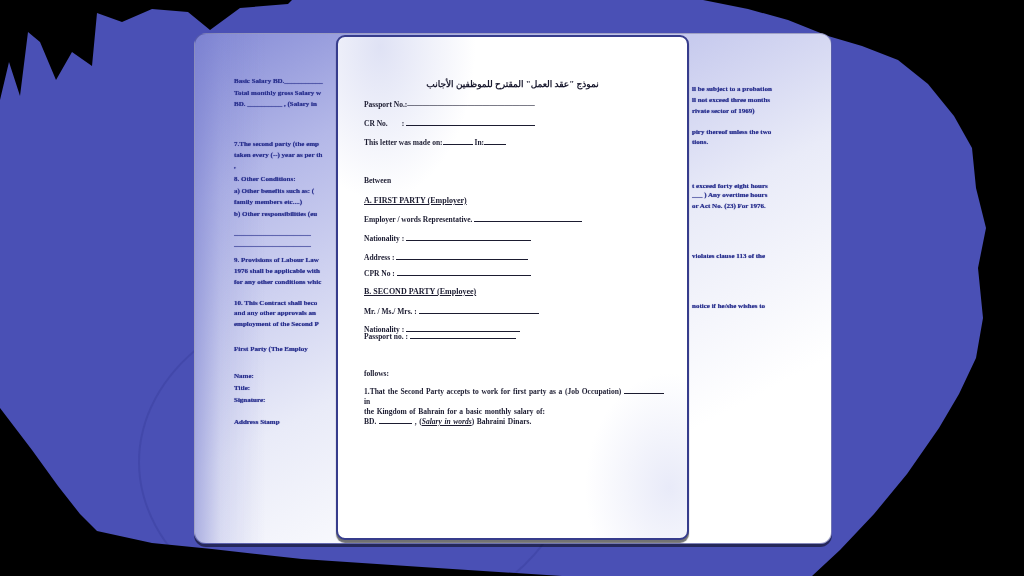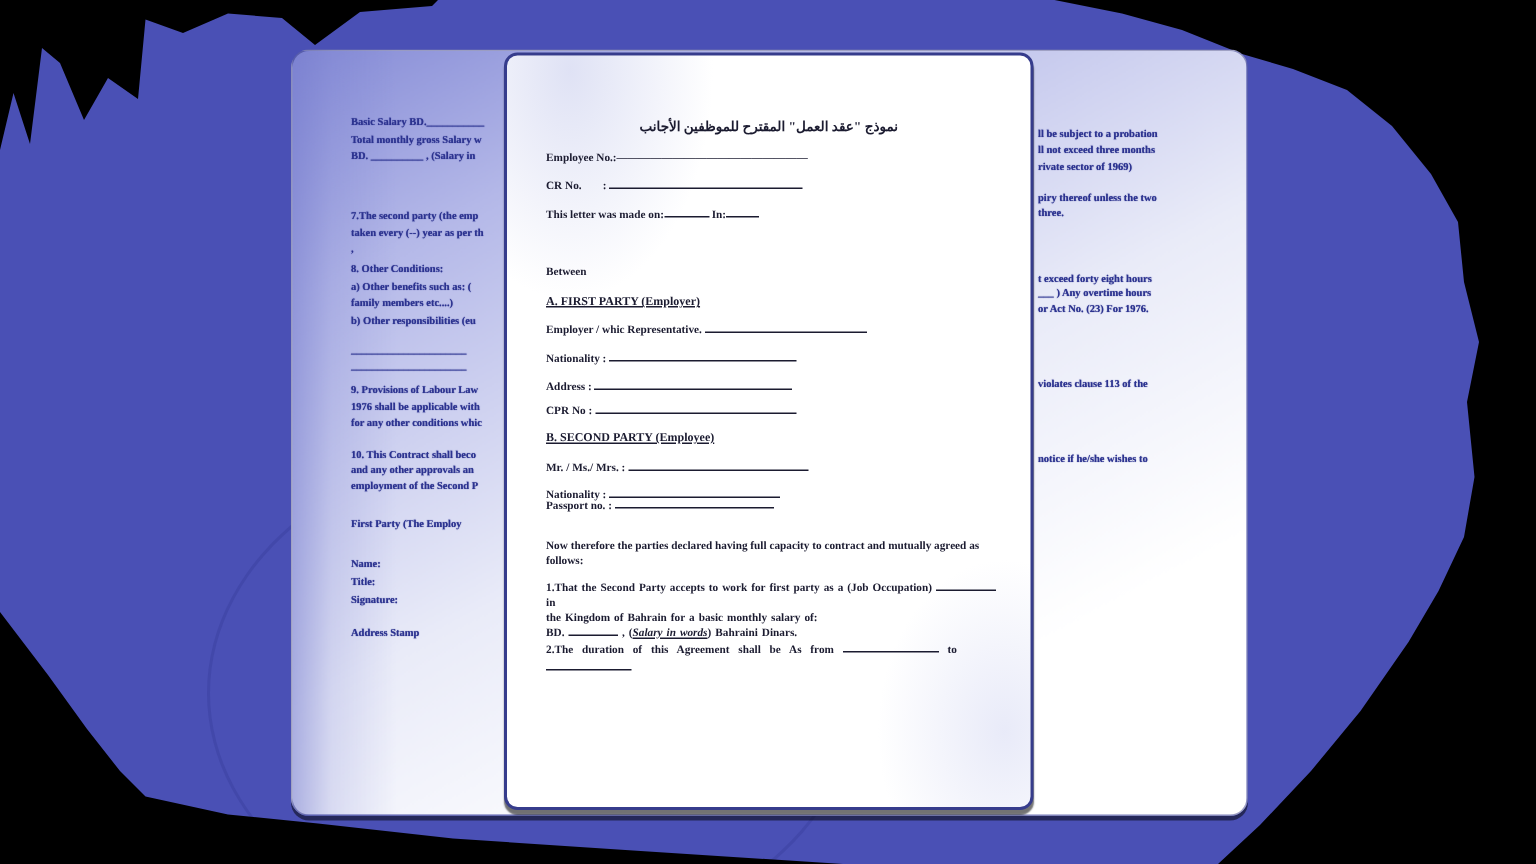--- a/index.html
+++ b/index.html
@@ -76,53 +76,53 @@
       <div class="line" style="top:338px">Name:</div>
       <div class="line" style="top:350px">Title:</div>
       <div class="line" style="top:362px">Signature:</div>
       <div class="line" style="top:384px">Address Stamp</div>
     </div>
     <div class="back-right">
       <div class="line" style="top:51px">ll be subject to a probation</div>
       <div class="line" style="top:62px">ll not exceed three months</div>
       <div class="line" style="top:73px">rivate sector of 1969)</div>
       <div class="line" style="top:94px">piry thereof unless the two</div>
-      <div class="line" style="top:104px">three.</div>
+      <div class="line" style="top:104px">tions.</div>
       <div class="line" style="top:148px">t exceed forty eight hours</div>
       <div class="line" style="top:157px">___ ) Any overtime hours</div>
       <div class="line" style="top:168px">or Act No. (23) For 1976.</div>
       <div class="line" style="top:218px">violates clause 113 of the</div>
       <div class="line" style="top:268px">notice if he/she wishes to</div>
     </div>
   </div>
 
   <div class="front-page">
 
     <div class="line title" style="top:43px">نموذج "عقد العمل" المقترح للموظفين الأجانب</div>
 
     <div class="line" style="top:63px">
-      <span>Employee No.:</span><span>—————————————————</span>
+      <span>Passport No.:</span><span>—————————————————</span>
     </div>
 
     <div class="line" style="top:82px">
       <span>CR No.</span><span class="sp14"></span><span>:</span>
       <span class="blank" style="width:129px"></span>
     </div>
 
     <div class="line" style="top:101px">
       <span>This letter was made on:</span><span class="blank" style="width:30px"></span>
       <span>In:</span><span class="blank" style="width:22px"></span>
     </div>
 
     <div class="line" style="top:139px">Between</div>
 
     <div class="line uh" style="top:159px">A. FIRST PARTY (Employer)</div>
 
     <div class="line" style="top:178px">
-      <span>Employer / whic Representative.</span>
+      <span>Employer / words Representative.</span>
       <span class="blank" style="width:108px"></span>
     </div>
 
     <div class="line" style="top:197px">
       <span>Nationality :</span>
       <span class="blank" style="width:125px"></span>
     </div>
 
     <div class="line" style="top:216px">
       <span>Address :</span>
@@ -145,34 +145,28 @@
       <span>Nationality :</span>
       <span class="blank" style="width:114px"></span>
     </div>
 
     <div class="line" style="top:295px">
       <span>Passport no. :</span>
       <span class="blank" style="width:106px"></span>
     </div>
 
     <div class="line wrapline" style="top:322px;line-height:10px">
-      <span>Now therefore the parties declared having full capacity to contract and mutually agreed as</span><br>
+      <br>
       <span>follows:</span>
     </div>
 
     <div class="line wrapline just1" style="top:350px;line-height:10px">
       <span>1.That the Second Party accepts to work for first party as a (Job Occupation)</span>
       <span class="blank" style="width:40px"></span>
       <span>in</span><br>
       <span>the Kingdom of Bahrain for a basic monthly salary of:</span><br>
       <span>BD.</span>
       <span class="blank" style="width:33px"></span><span> , (</span><span class="iu">Salary in words</span><span>) Bahraini Dinars.</span>
     </div>
 
-    <div class="line wrapline just" style="top:390px;line-height:12px">
-      <span>2.The duration of this Agreement shall be As from</span>
-      <span class="blank" style="width:64px"></span>
-      <span>to</span><br>
-      <span class="blank" style="width:57px"></span>
-    </div>
 
   </div>
 </div>
 
 </body></html>

